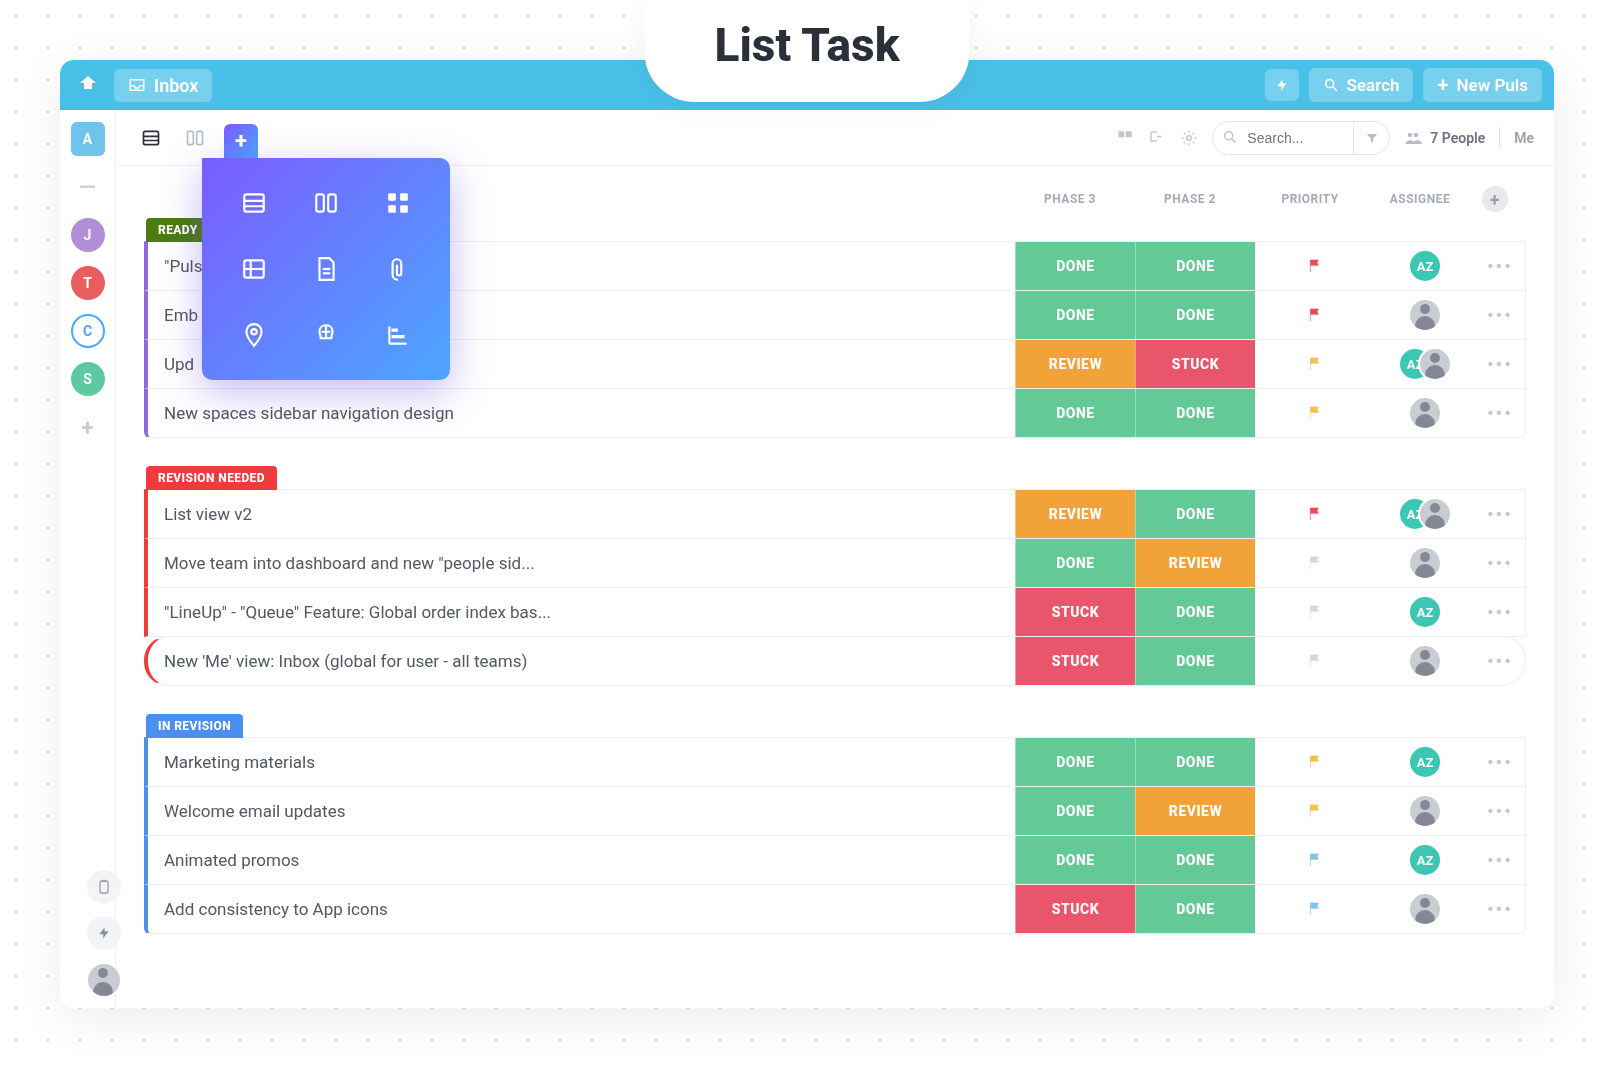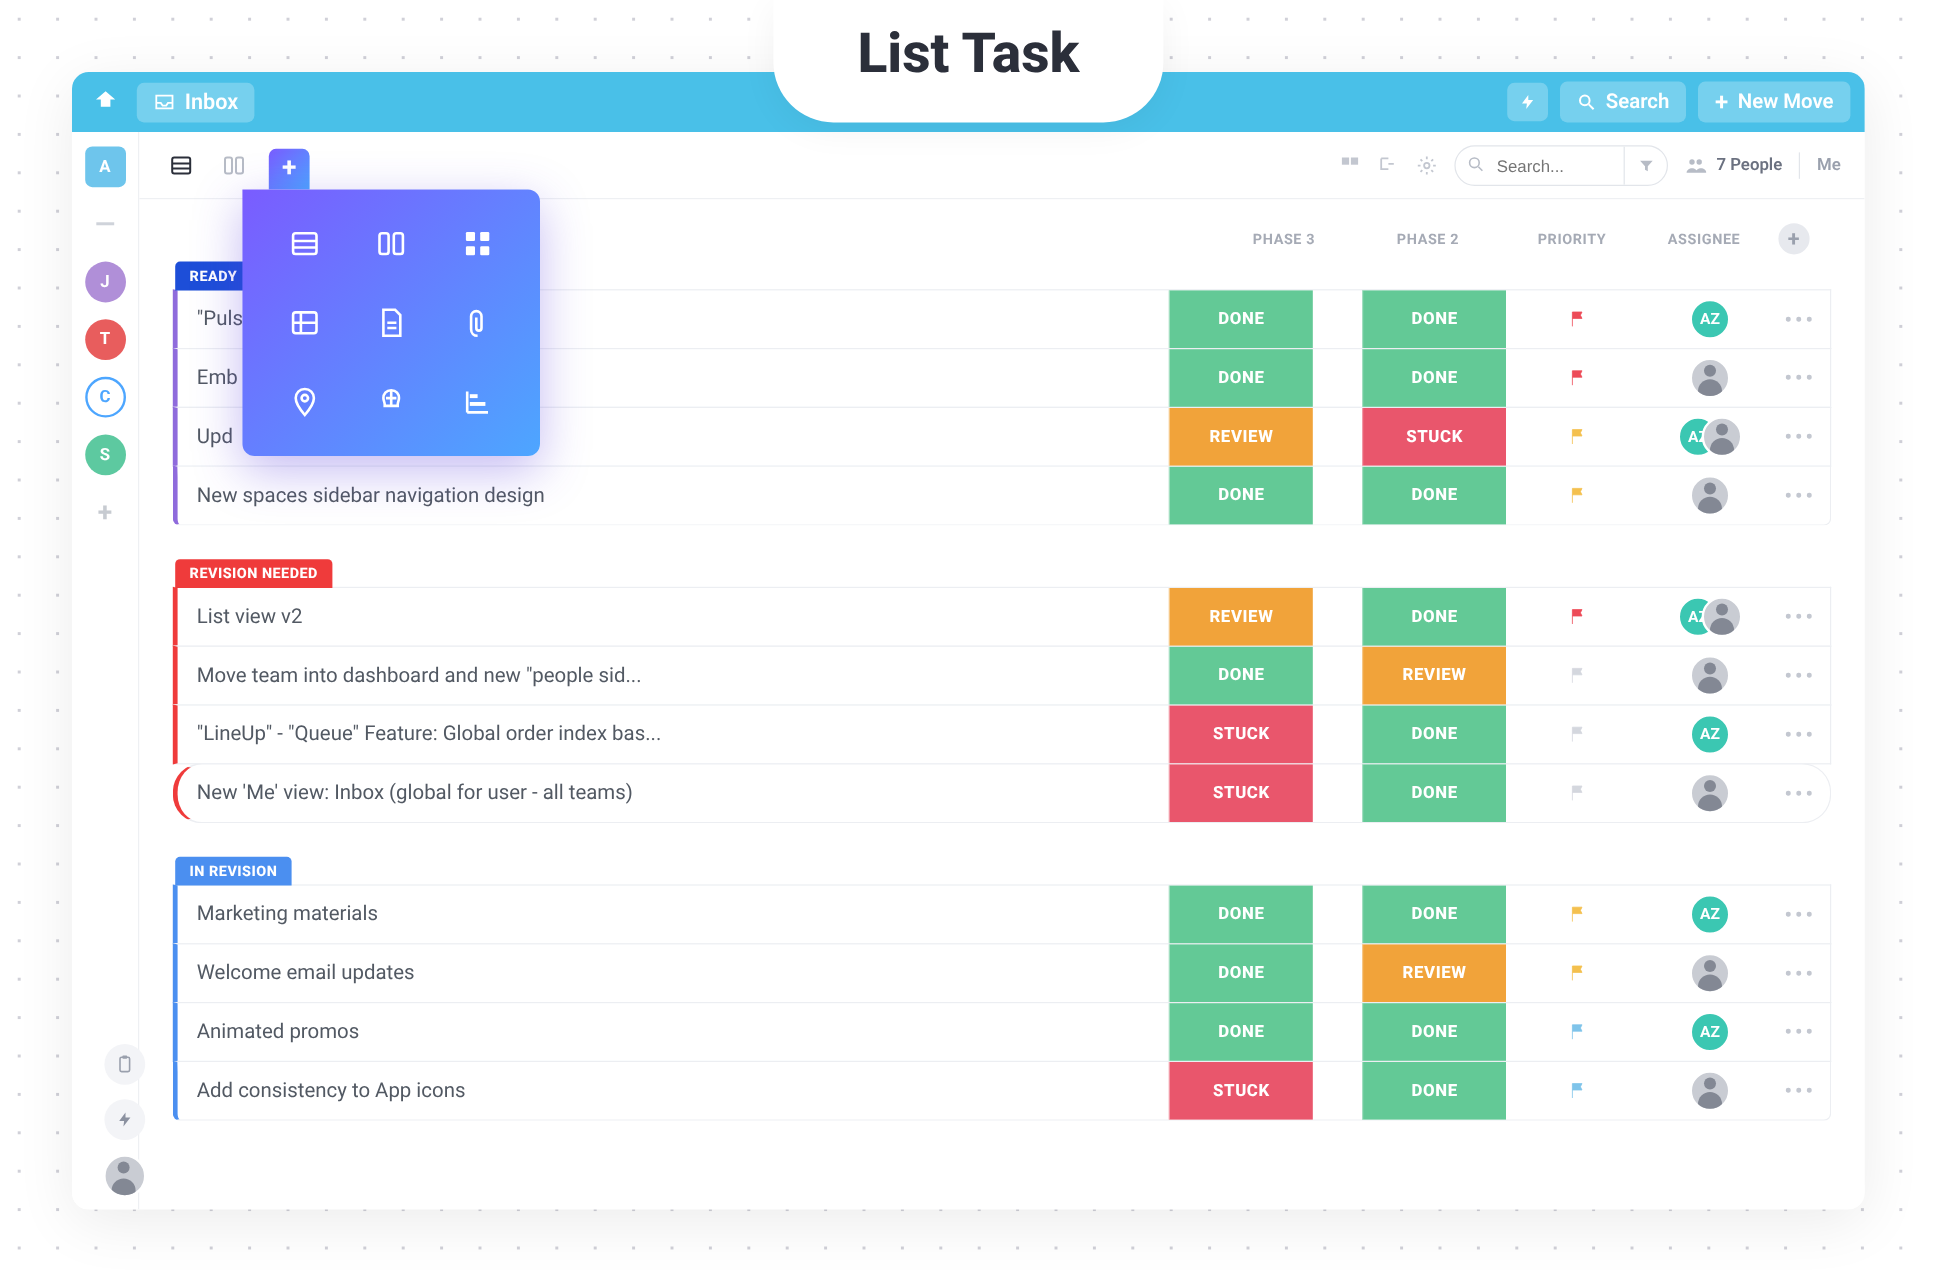--- a/index.html
+++ b/index.html
@@ -252,21 +252,20 @@
       width: 120px;
       height: 100%;
       display: flex;
       align-items: center;
       justify-content: center;
       color: #fff;
       font-size: 14px;
       font-weight: 800;
       letter-spacing: 0.5px;
       border-left: 1px solid rgba(255,255,255,0.4);
-      margin-left: 41px;
     }
     .status-DONE { background: #63c996; }
     .status-REVIEW { background: #f1a33a; }
     .status-STUCK { background: #e9566c; }
     .priority-cell {
       width: 120px;
       display: flex;
       align-items: center;
       justify-content: center;
       font-size: 18px;
@@ -339,21 +338,21 @@
       </div>
       <div class="top-btn">
         <svg width="16" height="16" viewBox="0 0 24 24">
             <circle cx="10" cy="10" r="6" fill="none" stroke="#fff" stroke-width="2.5"></circle>
             <line x1="15" y1="15" x2="21" y2="21" stroke="#fff" stroke-width="2.5"></line>
           </svg>
         <span>Search</span>
       </div>
       <div class="top-btn">
         <span style="font-size:20px;line-height:1">+</span>
-        <span>New Move</span>
+        <span>New Puls</span>
       </div>
     </div>
   </div>
 
   <div class="body">
     <div class="leftrail" id="leftrail">
         <div class="rail-item square" style="background: rgb(110, 197, 236);">A</div>
         <div class="rail-item dash" style="color: rgb(207, 211, 218);">—</div>
         <div class="rail-item" style="background: rgb(176, 143, 216); border-radius: 50%;">J</div>
         <div class="rail-item" style="background: rgb(232, 93, 93); border-radius: 50%;">T</div>
@@ -495,21 +494,21 @@
           <div class="spacer"></div>
           <div class="col-h">PHASE 3</div>
           <div class="col-h">PHASE 2</div>
           <div class="col-h">PRIORITY</div>
           <div class="col-h assignee">ASSIGNEE</div>
           <div class="col-h add">
               <div class="add-col-btn">+</div>
             </div>
         </div>
         <div id="groups">
-            <div class="group"><div class="group-label" style="background: #1d4ed8;">READY</div><div class="task-row" style="border-left-color: rgb(143, 107, 220);">
+            <div class="group"><div class="group-label" style="background: #4d7c0f;">READY</div><div class="task-row" style="border-left-color: rgb(143, 107, 220);">
                 <div class="task-title">"Puls</div>
                 <div class="status-cell status-DONE">DONE</div>
                 <div class="status-cell status-DONE">DONE</div>
                 <div class="priority-cell">
                   <svg class="flag" viewBox="0 0 24 24">
                     <path d="M5 3v18M5 3h12l-2 4 2 4H5" fill="#ed4b58" stroke="#ed4b58" stroke-width="1"></path>
                   </svg>
                 </div>
                 <div class="assignee-cell">
                   <div class="avatar" style="background: rgb(59, 199, 178);">AZ</div>

